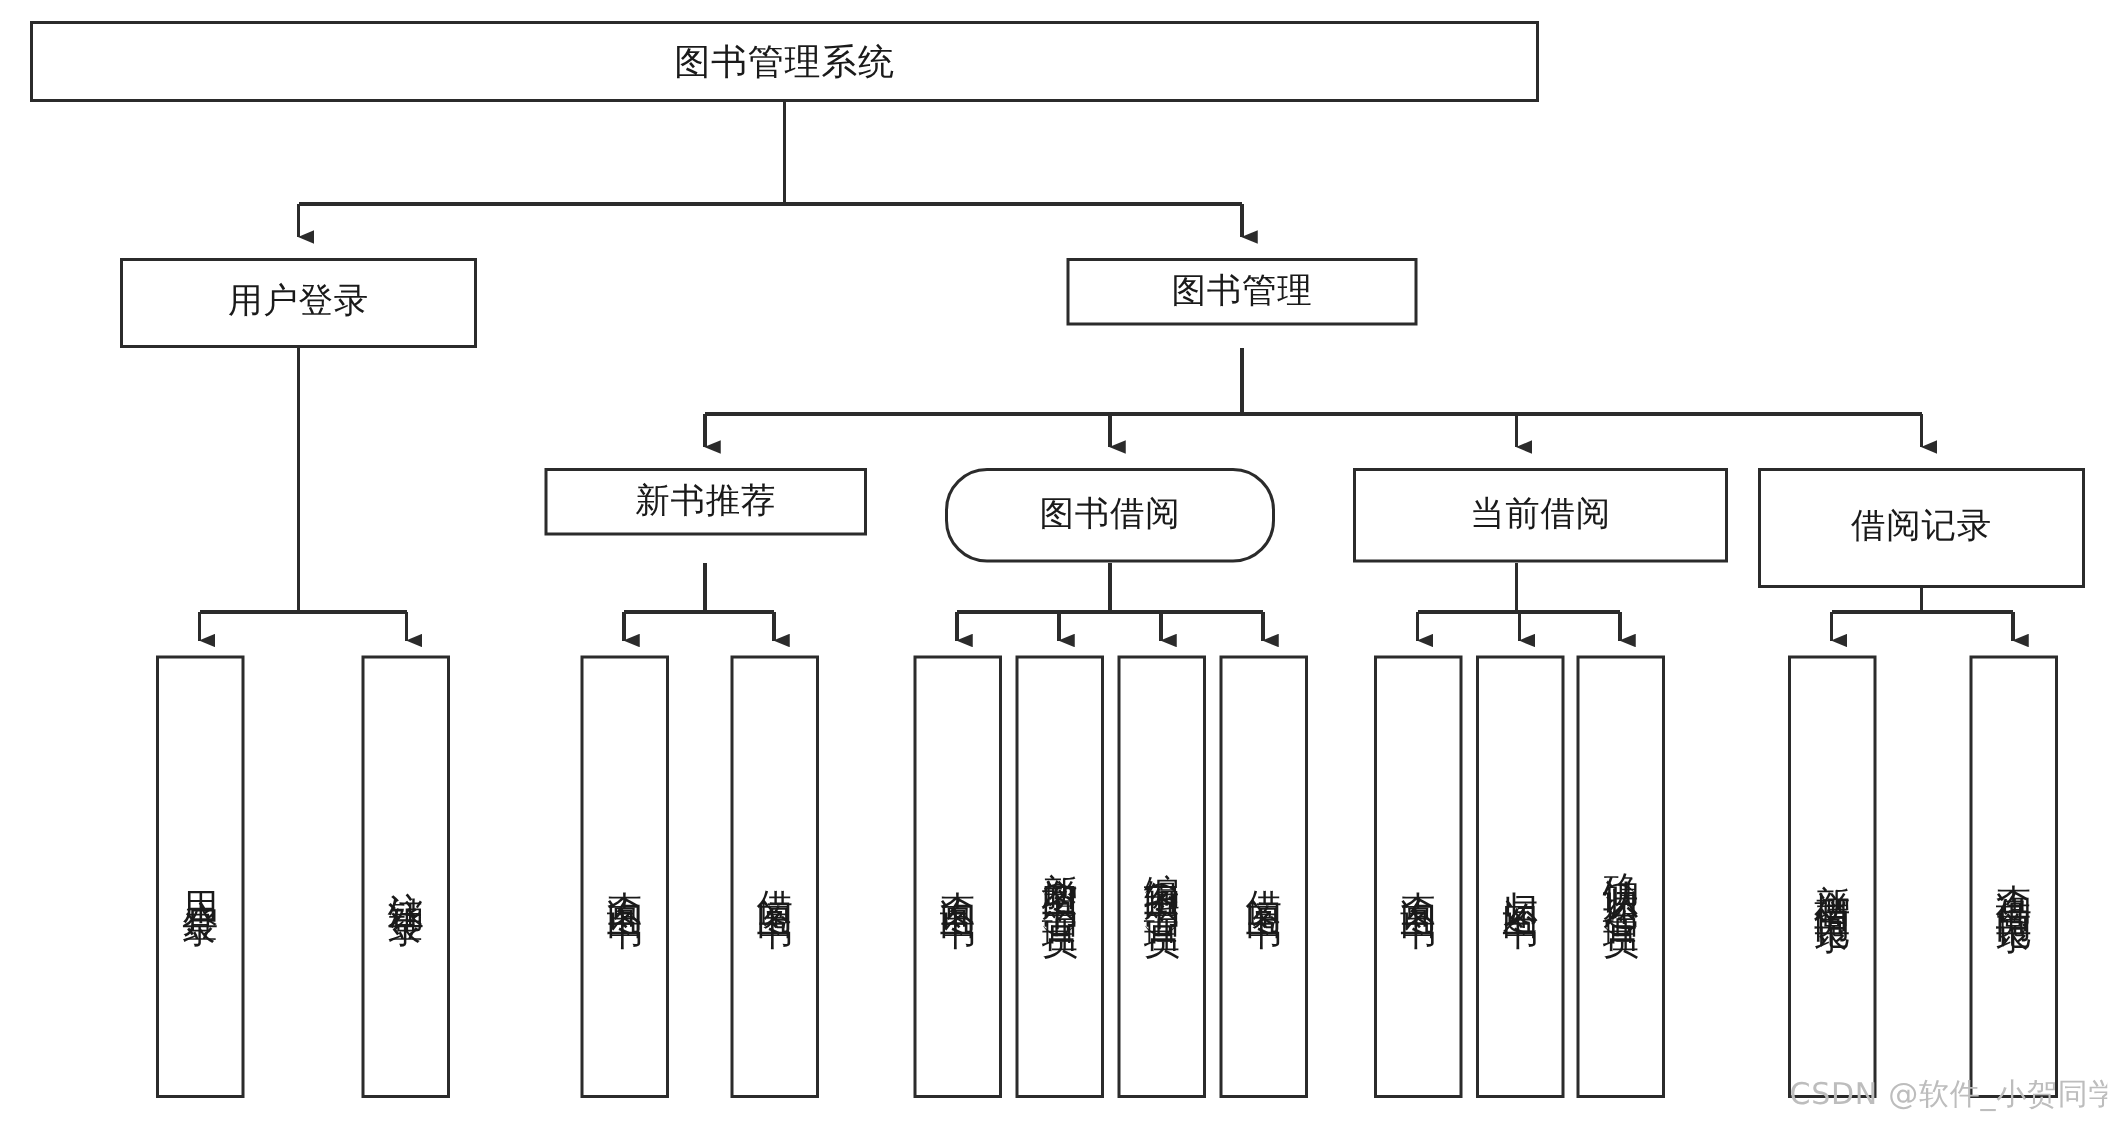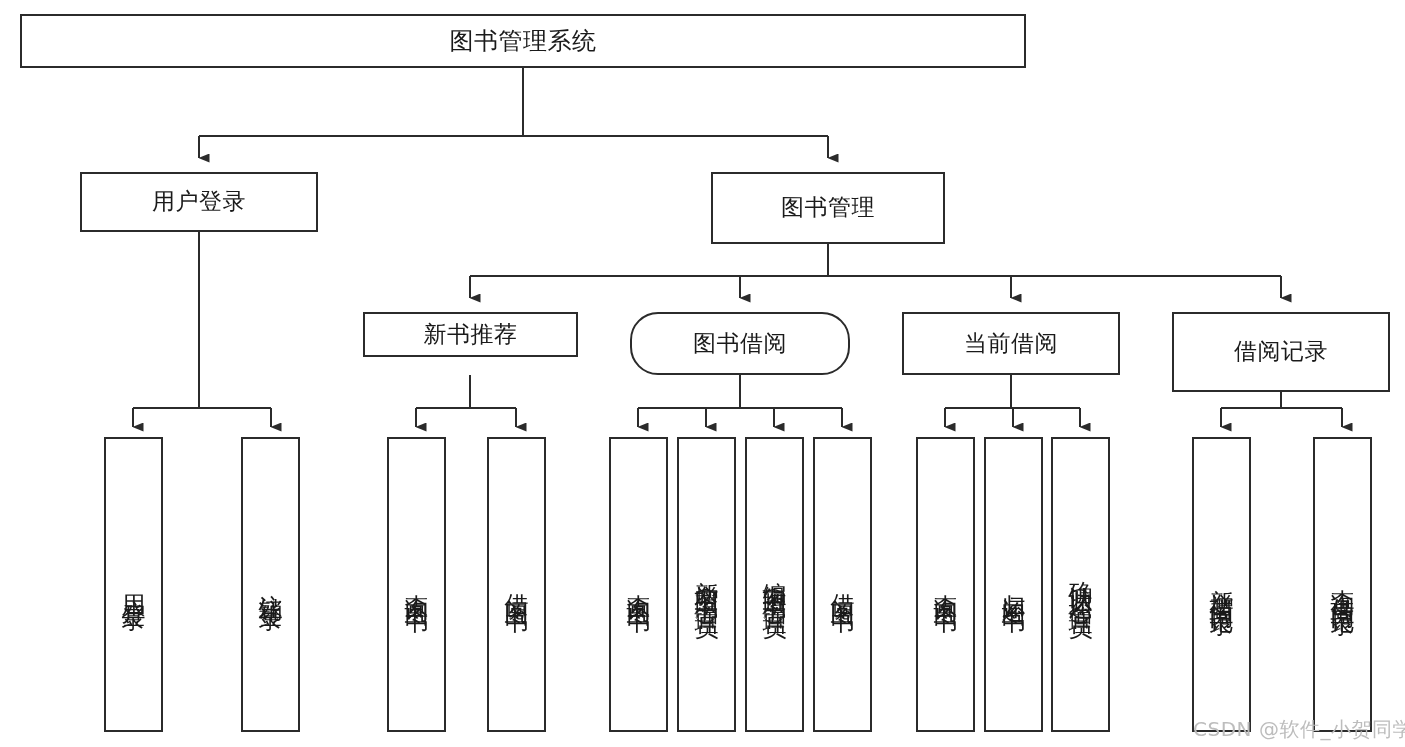--- a/index.html
+++ b/index.html
@@ -129,31 +129,31 @@
     </g>
   </svg>
 
   <div class="node horiz root" style="left:20px; top:14px; width:1006px; height:54px;">
     <span class="label">图书管理系统</span>
   </div>
 
   <div class="node horiz" style="left:80px; top:172px; width:238px; height:60px;">
     <span class="label">用户登录</span>
   </div>
-  <div class="node horiz" style="left:711px; top:172px; width:234px; height:72px;">
+  <div class="node horiz" style="left:711px; top:172px; width:234px; height:45px;">
     <span class="label">图书管理</span>
   </div>
 
   <div class="node horiz" style="left:363px; top:312px; width:215px; height:45px;">
     <span class="label">新书推荐</span>
   </div>
   <div class="node horiz" style="left:630px; top:312px; width:220px; height:63px;border-radius:28px;">
     <span class="label">图书借阅</span>
   </div>
-  <div class="node horiz" style="left:902px; top:312px; width:218px; height:63px;">
+  <div class="node horiz" style="left:902px; top:312px; width:250px; height:63px;">
     <span class="label">当前借阅</span>
   </div>
   <div class="node horiz" style="left:1172px; top:312px; width:218px; height:80px;">
     <span class="label">借阅记录</span>
   </div>
 
   <div class="node vert" style="left:104px; top:437px; width:59px; height:295px;">
     <span class="label">用户登录</span>
   </div>
   <div class="node vert" style="left:241px; top:437px; width:59px; height:295px;">

